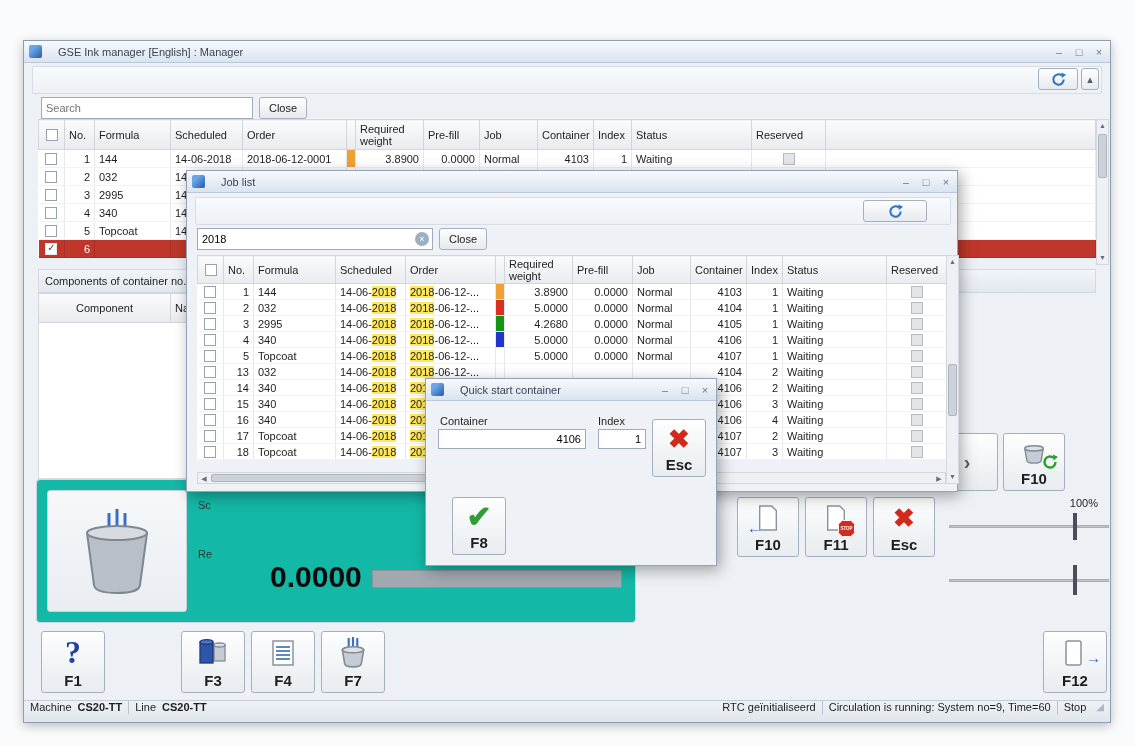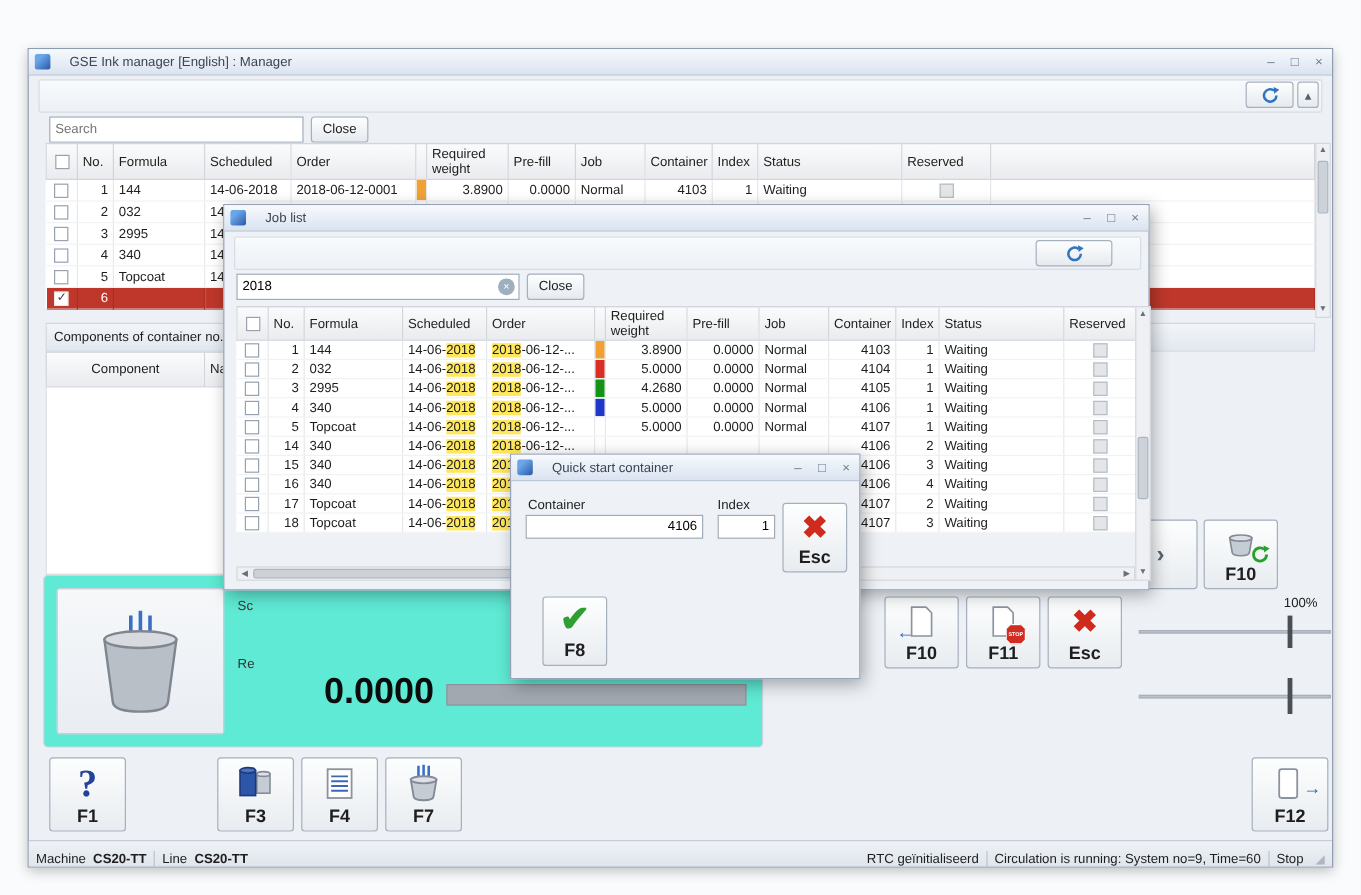--- a/index.html
+++ b/index.html
@@ -28,21 +28,21 @@
 .cb.on::after{content:"✓";position:absolute;left:1px;top:-2px;font-size:10px;color:#3c4352}
 tr.sel .cb{border-color:#e8e8e8}
 td.strip,th.strip{padding:0}
 td.strip div{width:100%;height:100%}
 .sb{position:absolute;background:#eef0f3;border:1px solid #d4d8de}
 .sb .ar{position:absolute;left:0;right:0;text-align:center;color:#65707e;font-size:7px;line-height:12px;height:12px}
 .thumb{position:absolute;background:#cdd2d9;border:1px solid #adb5bf;border-radius:2px}
 .fbtn{position:absolute;display:flex;flex-direction:column;align-items:center;justify-content:flex-end;gap:1px;padding:3px;border:1px solid #a6b0bd;border-radius:3px;background:linear-gradient(#fdfefe,#e8ecf0)}
 .fbtn .fl{font-weight:bold;font-size:15px}
 .fbtn .icw{flex:1;display:flex;align-items:center;justify-content:center;position:relative;width:100%}
-.statusbar{position:absolute;left:0;right:0;bottom:0;height:22px;background:linear-gradient(#eef2f6,#dfe5ec);border-top:1px solid #c3ccd7;display:flex;align-items:flex-end;padding:0 6px;gap:6px;white-space:nowrap}
+.statusbar{position:absolute;left:0;right:0;bottom:0;height:22px;background:linear-gradient(#eef2f6,#dfe5ec);border-top:1px solid #c3ccd7;display:flex;align-items:flex-start;padding:0 6px;gap:6px;white-space:nowrap}
 .vsep{width:1px;height:13px;background:#b9c2cd;flex:none}
 .bold{font-weight:bold}
 .sliderTrack{position:absolute;height:3px;background:#bcc3cb;border:1px solid #a8afb8}
 .sliderThumb{position:absolute;width:4px;background:#4a4f57}
 .bigx{font-size:26px;font-weight:bold;color:#cf2a1b;line-height:1}
 .bigcheck{font-size:30px;font-weight:bold;color:#2f9e33;line-height:1}
 .clearbtn{display:inline-block;width:14px;height:14px;border-radius:50%;background:#9db0c0;color:#fff;font-size:9px;line-height:14px;text-align:center}
 .stopoct{position:absolute;right:-3px;bottom:-2px;width:17px;height:17px;background:#d22b20;color:#fff;font-size:4.5px;font-weight:bold;display:flex;align-items:center;justify-content:center;clip-path:polygon(30% 0,70% 0,100% 30%,100% 70%,70% 100%,30% 100%,0 70%,0 30%);border:1px solid #fff}
 .arrowblue{position:absolute;font-size:15px;font-weight:bold;color:#2e5fb8;line-height:1}
 .grip{margin-left:4px;color:#aeb7c2;font-size:10px}
@@ -283,21 +283,21 @@
           <ellipse cx="13" cy="8" rx="10" ry="2.8" fill="#dde1e6" stroke="#838b96" stroke-width="1.5"></ellipse>
         </svg>
       <svg width="18" height="18" viewBox="0 0 18 18" style="position:absolute;right:2px;bottom:-2px">
           <path d="M14.5 9a5.5 5.5 0 1 1-2-4.2" fill="none" stroke="#27a02c" stroke-width="2.4"></path>
           <polygon points="12,1.5 17,4 12.5,7.5" fill="#27a02c"></polygon>
         </svg>
     </div>
     <span class="fl">F10</span>
   </div>
 
-  <div class="abs" style="left:12px;top:438px;width:600px;height:144px;background:#5eead4;border:1px solid #ccd5e0;border-radius:4px">
+  <div class="abs" style="left:12px;top:438px;width:600px;height:144px;background:#14b8a6;border:1px solid #ccd5e0;border-radius:4px">
     <div class="abs" style="left:10px;top:10px;width:140px;height:122px;background:linear-gradient(#f6f8fa,#e9edf2);border:1px solid #c9d2dd;border-radius:3px;display:flex;align-items:center;justify-content:center">
       <svg width="84" height="88" viewBox="0 0 84 88">
         <line x1="34" y1="6" x2="34" y2="24" stroke="#3a6fc4" stroke-width="3"></line>
         <line x1="42" y1="2" x2="42" y2="24" stroke="#3a6fc4" stroke-width="3"></line>
         <line x1="50" y1="6" x2="50" y2="24" stroke="#3a6fc4" stroke-width="3"></line>
         <path d="M12 26 h60 l-7 52 q-1 8 -23 8 t-23 -8 z" fill="#b9bfc7" stroke="#7e8690" stroke-width="2"></path>
         <ellipse cx="42" cy="26" rx="30" ry="7" fill="#d7dbe0" stroke="#7e8690" stroke-width="2"></ellipse>
       </svg>
     </div>
     <span class="abs" style="left:161px;top:19px;color:#333">Sc</span>
@@ -571,20 +571,41 @@
             <td class="r">0.0000</td>
             <td>Normal</td>
             <td class="r">4107</td>
             <td class="r">1</td>
             <td>Waiting</td>
             <td class="c">
               <div class="cb dis"></div>
             </td>
           </tr>
 
+          <tr>
+            <td class="c">
+              <div class="cb"></div>
+            </td>
+            <td class="r">13</td>
+            <td>032</td>
+            <td>14-06-<mark>2018</mark></td>
+            <td><mark>2018</mark>-06-12-...</td>
+            <td class="strip">
+              <div></div>
+            </td>
+            <td class="r"></td>
+            <td class="r"></td>
+            <td></td>
+            <td class="r">4104</td>
+            <td class="r">2</td>
+            <td>Waiting</td>
+            <td class="c">
+              <div class="cb dis"></div>
+            </td>
+          </tr>
 
           <tr>
             <td class="c">
               <div class="cb"></div>
             </td>
             <td class="r">14</td>
             <td>340</td>
             <td>14-06-<mark>2018</mark></td>
             <td><mark>2018</mark>-06-12-...</td>
             <td class="strip">

